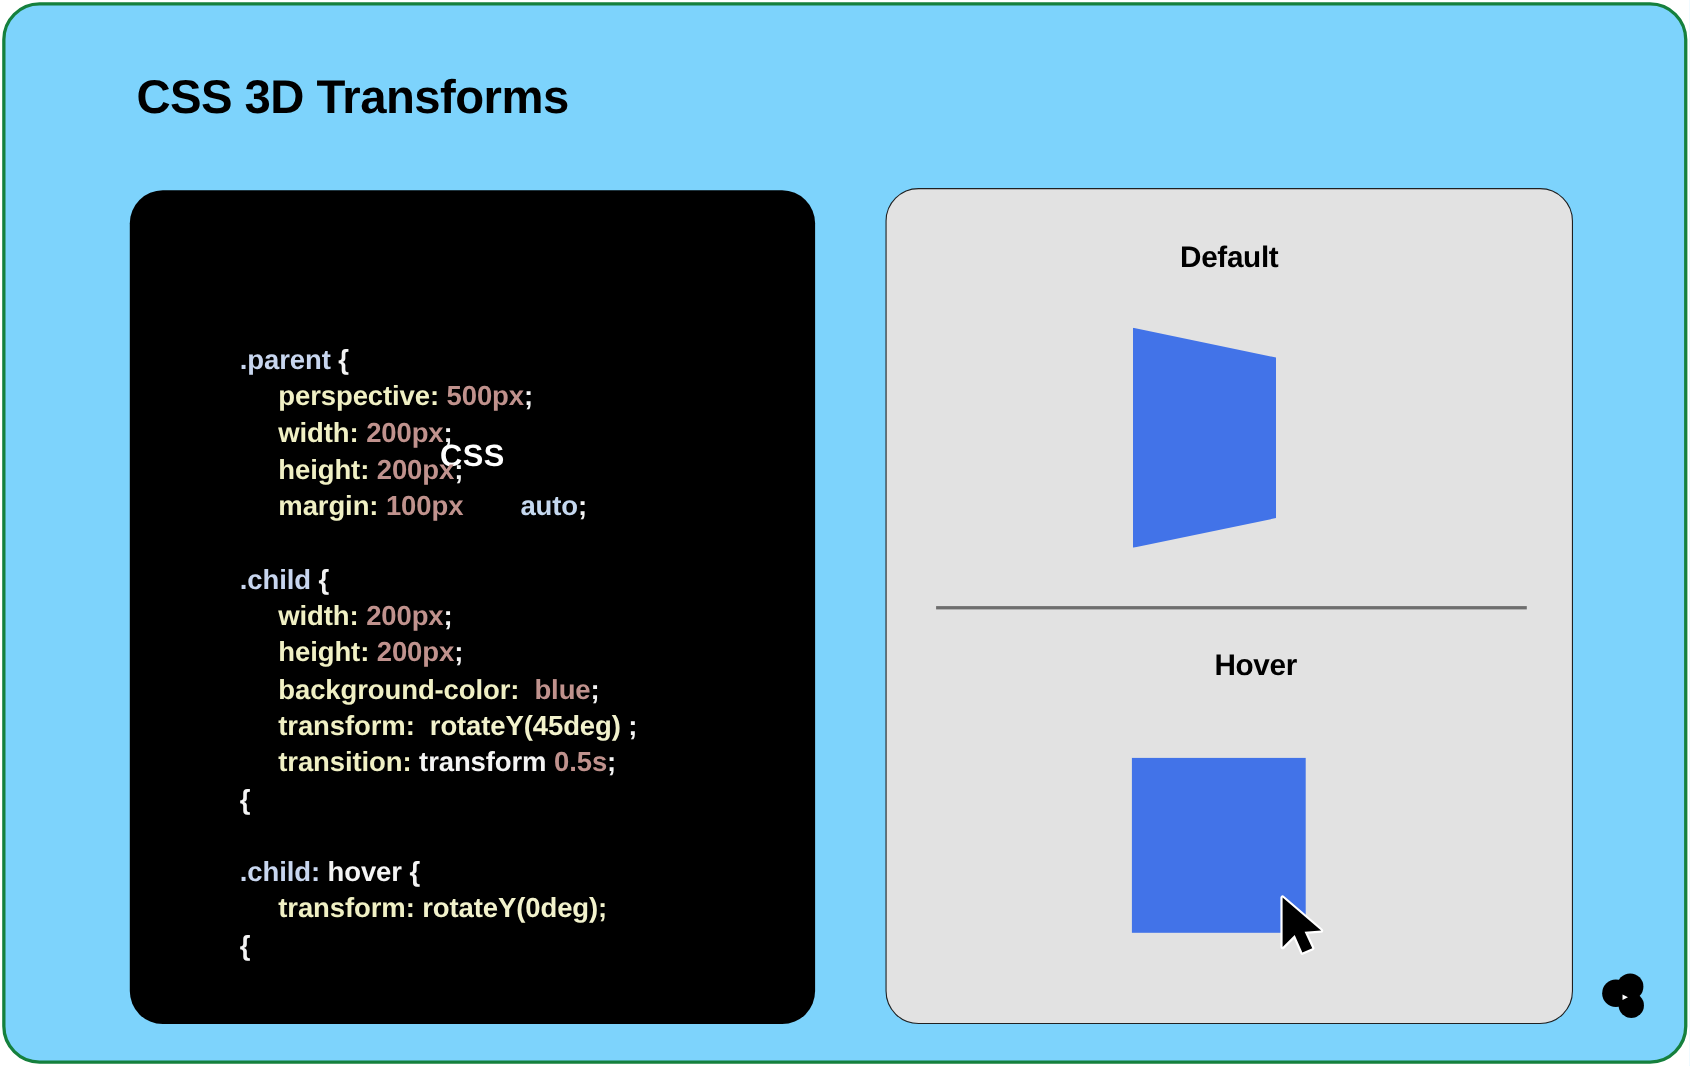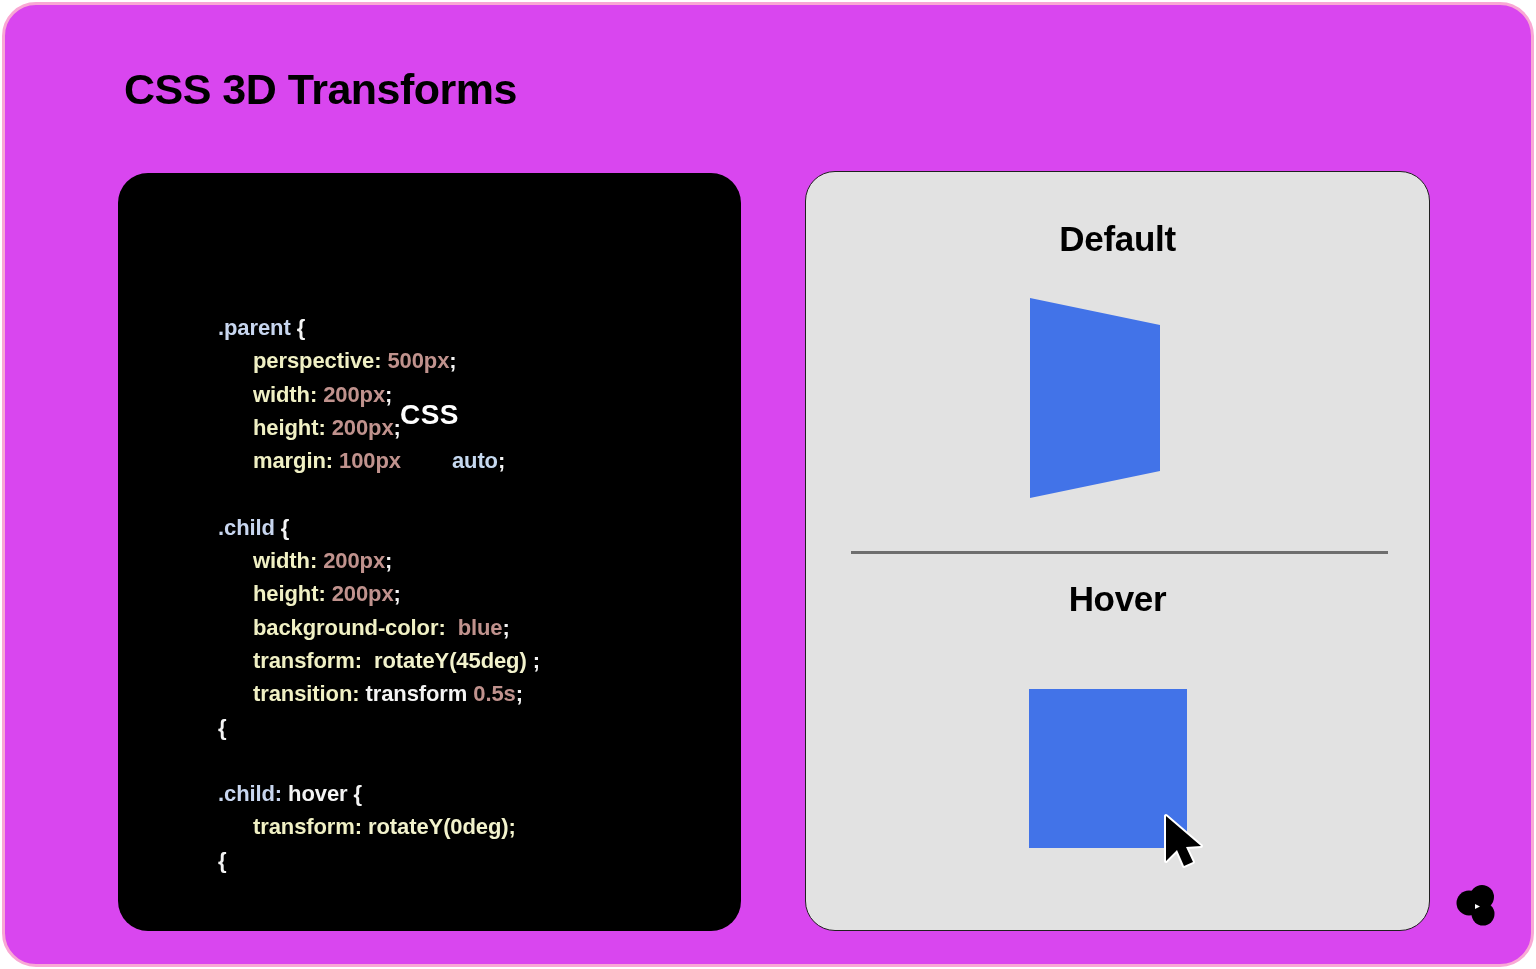--- a/index.html
+++ b/index.html
@@ -23,23 +23,23 @@
   }
 
   
   .frame {
     position: absolute;
     left: 2px;
     top: 2px;
     width: 1532px;
     height: 965px;
     box-sizing: border-box;
-    border: 3px solid #f9a8d4;
+    border: 3px solid #15803d;
     border-radius: 34px;
-    background: #d946ef;
+    background: #7dd3fc;
   }
 
   .page-title {
     position: absolute;
     left: 119px;
     top: 60px;
     font-size: 43px;
     font-weight: bold;
     letter-spacing: -0.5px;
     color: #000000;
@@ -65,21 +65,21 @@
     text-align: center;
     font-size: 28px;
     font-weight: bold;
     color: #ffffff;
     letter-spacing: 0.5px;
   }
   .code-body {
     position: absolute;
     left: 100px;
     top: 138px;
-    font-size: 22px;
+    font-size: 25px;
     font-weight: bold;
     line-height: 33.3px;
     white-space: pre;
     letter-spacing: -0.1px;
   }
   .code-line { height: 33.3px; }
   .ind1 { padding-left: 35px; }
   .blank { height: 33.3px; }
 
   .t-sel   { color: #c8d6ef; }   
@@ -100,27 +100,27 @@
     border: 1.5px solid #202020;
     border-radius: 30px;
     box-sizing: border-box;
     overflow: hidden;
   }
   .preview-label {
     position: absolute;
     width: 100%;
     left: 0;
     text-align: center;
-    font-size: 35px;
+    font-size: 27px;
     font-weight: bold;
     color: #000000;
     letter-spacing: -0.3px;
   }
   .label-default { top: 47px; }
-  .label-hover   { top: 407px; }
+  .label-hover   { top: 418px; padding-left: 24px; }
 
   .divider {
     position: absolute;
     left: 45px;
     top: 379px;
     width: 537px;
     height: 3px;
     background: #6e6e6e;
   }
 

